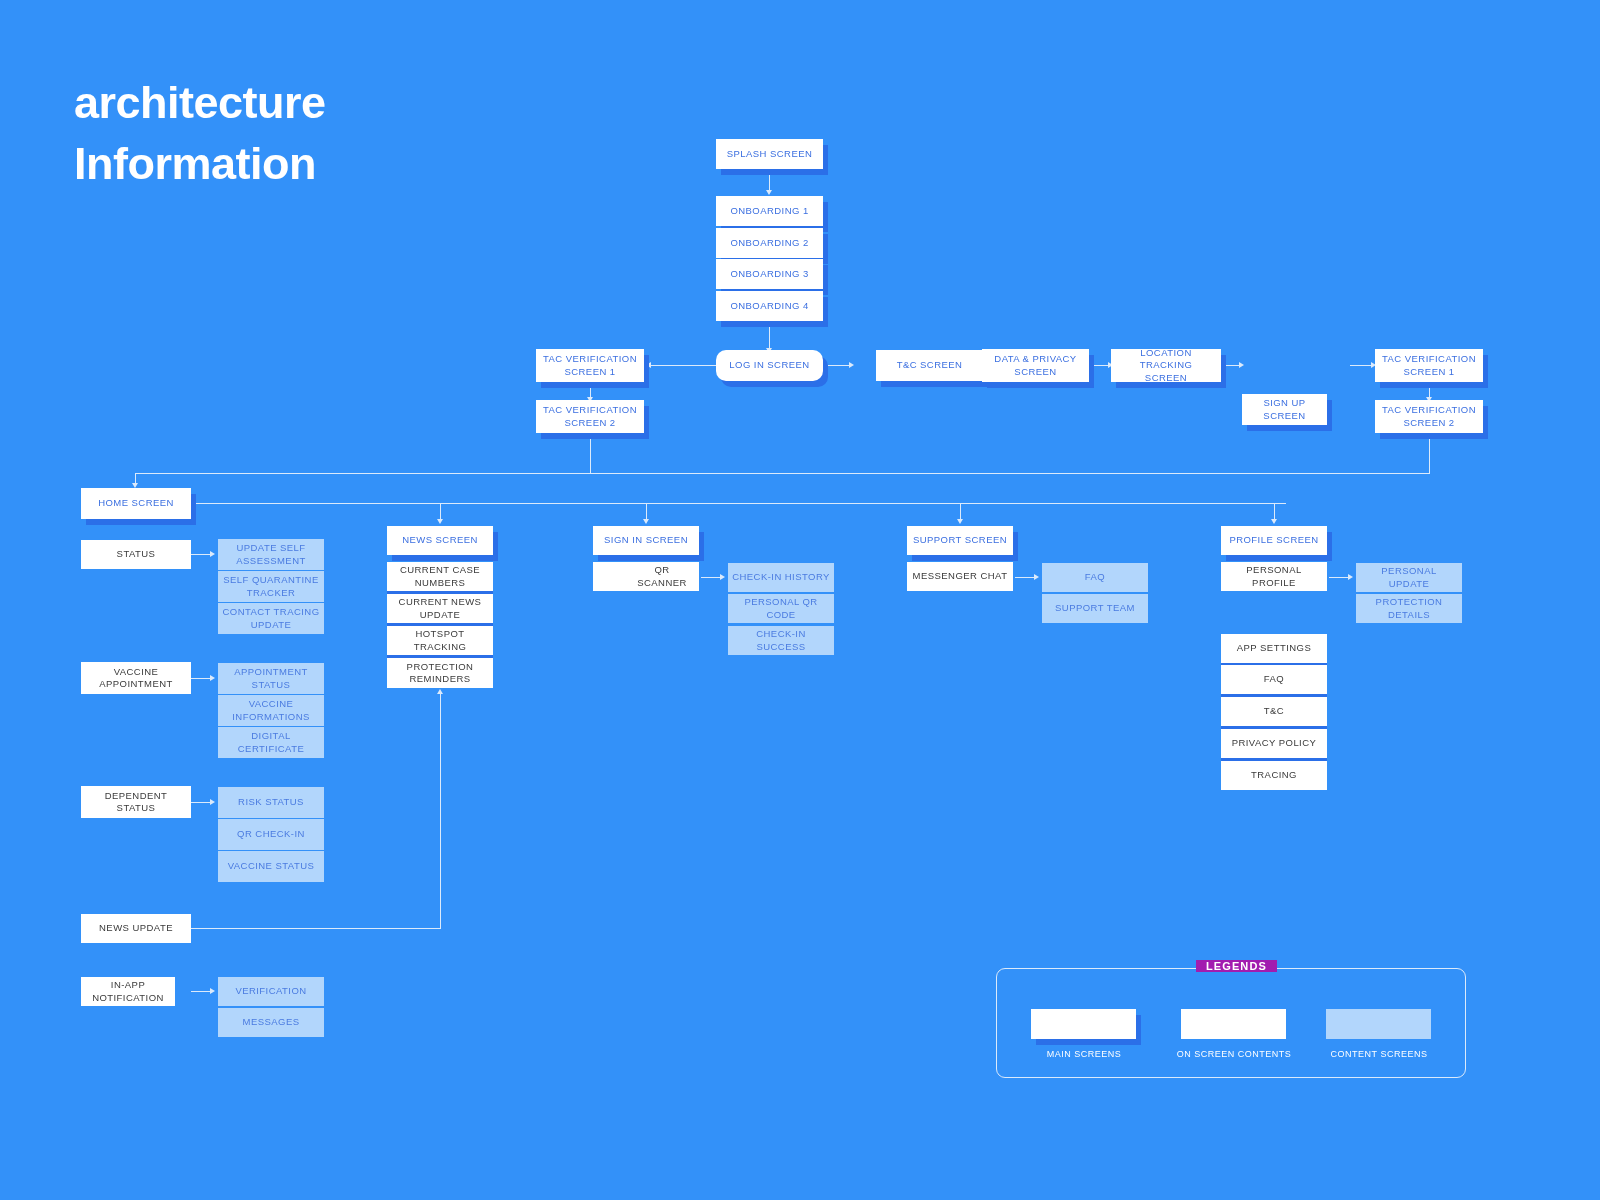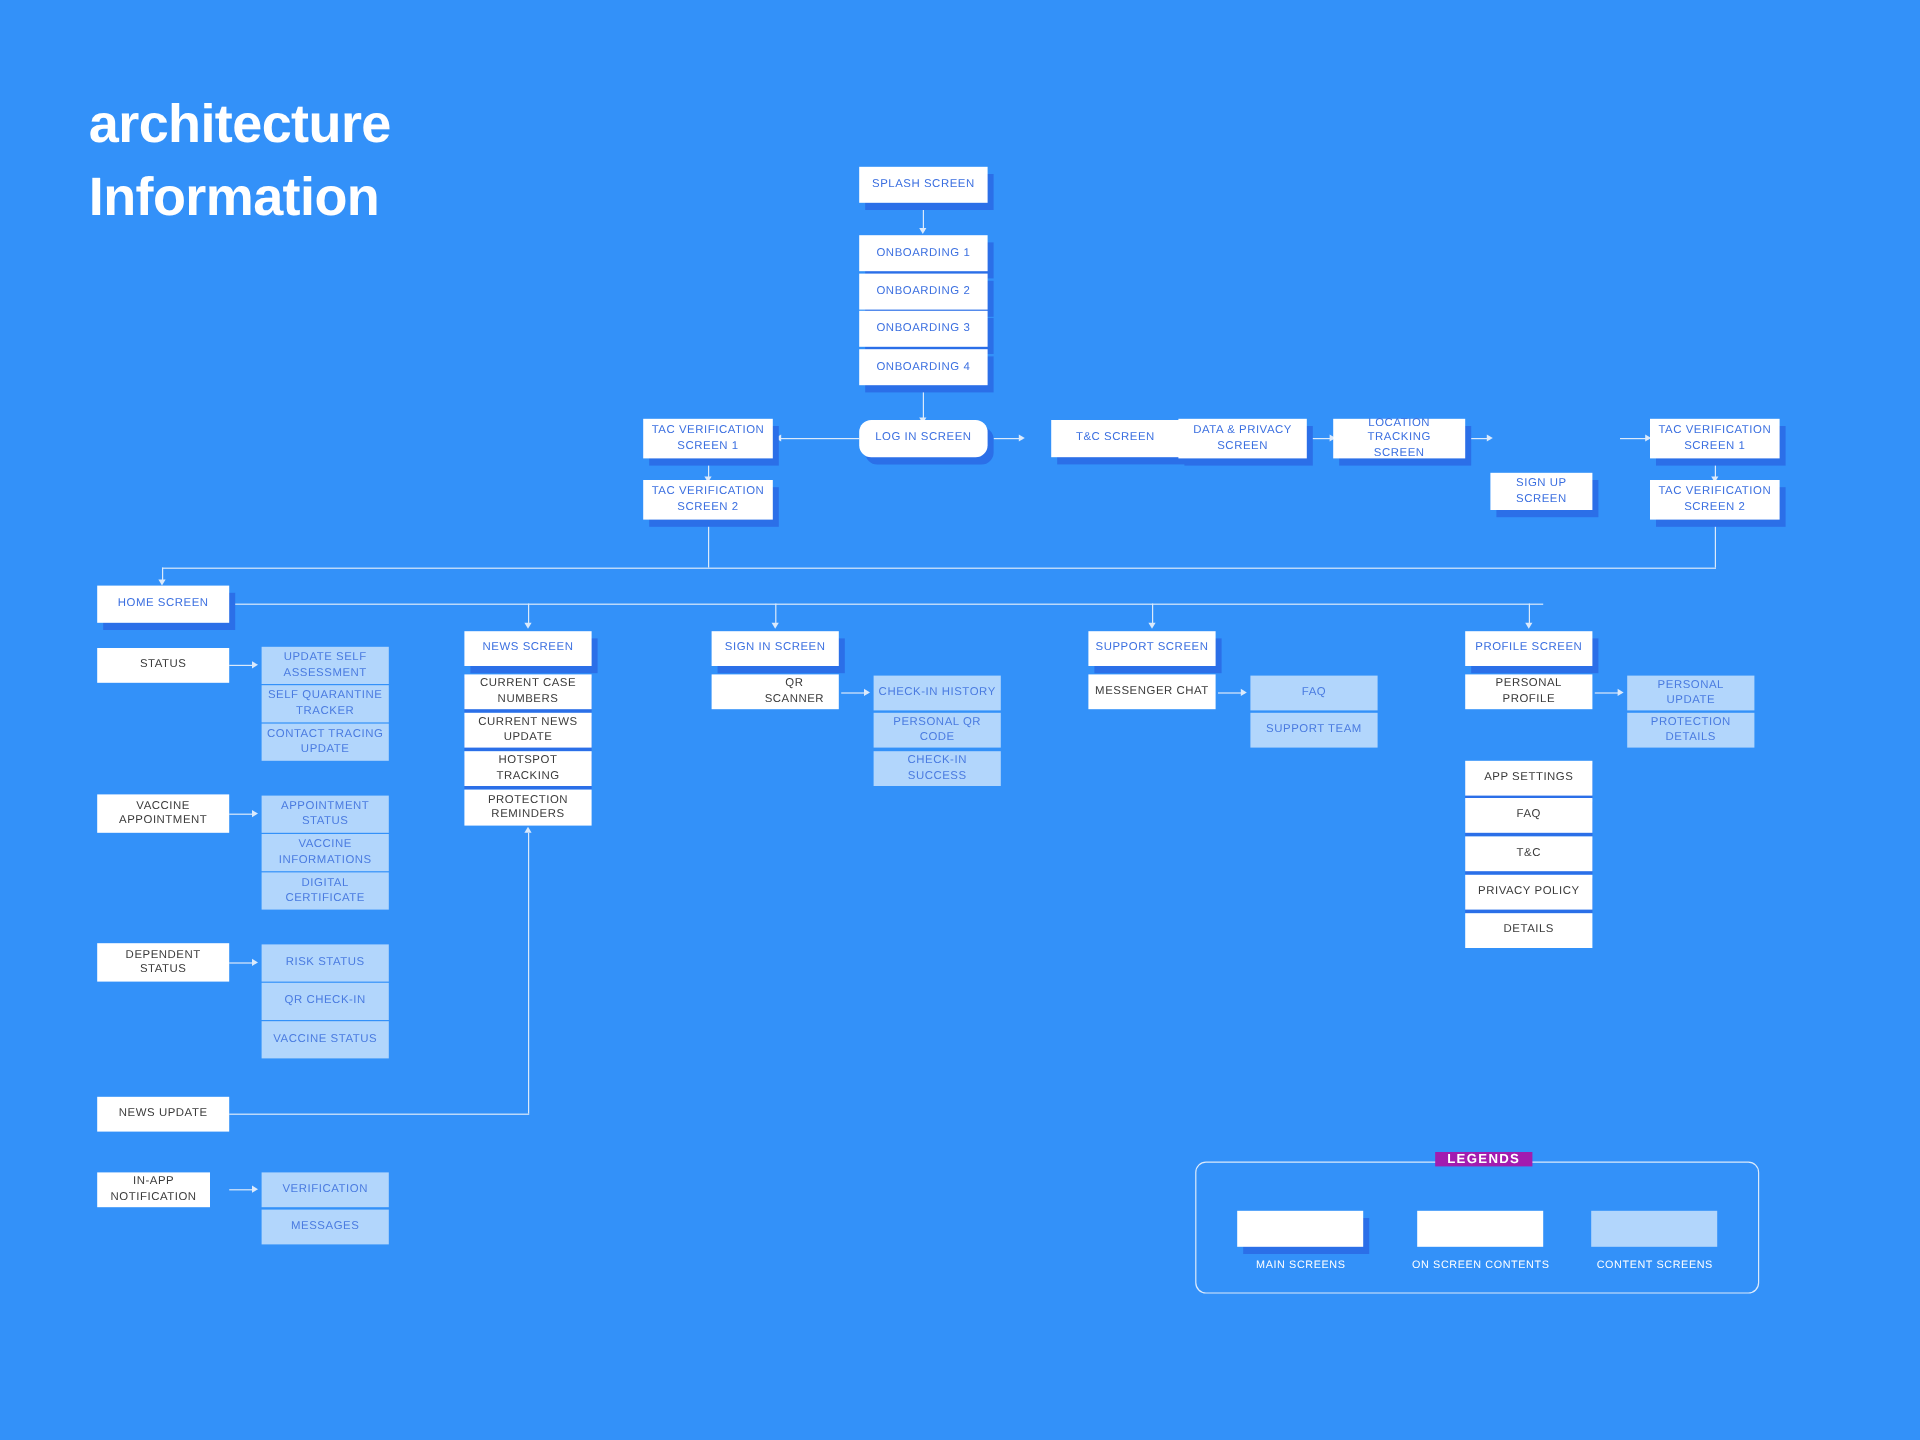--- a/index.html
+++ b/index.html
@@ -257,21 +257,21 @@
 
   <div class="node main" style="left:1221px;top:526px;width:106px;height:29px;">PROFILE SCREEN</div>
   <div class="node onscreen" style="left:1221px;top:562px;width:106px;height:29px;">PERSONAL PROFILE</div>
   <div class="node content" style="left:1356px;top:563px;width:106px;height:29px;">PERSONAL UPDATE</div>
   <div class="node content" style="left:1356px;top:594px;width:106px;height:29px;">PROTECTION DETAILS</div>
 
   <div class="node onscreen stacked" style="left:1221px;top:634px;width:106px;height:29px;">APP SETTINGS</div>
   <div class="node onscreen stacked" style="left:1221px;top:665px;width:106px;height:29px;">FAQ</div>
   <div class="node onscreen stacked" style="left:1221px;top:697px;width:106px;height:29px;">T&amp;C</div>
   <div class="node onscreen stacked" style="left:1221px;top:729px;width:106px;height:29px;">PRIVACY POLICY</div>
-  <div class="node onscreen" style="left:1221px;top:761px;width:106px;height:29px;">DETAILS</div>
+  <div class="node onscreen" style="left:1221px;top:761px;width:106px;height:29px;">TRACING</div>
 
   <div class="legend-box"></div>
   <div class="legend-title">LEGENDS</div>
 
   <div class="legend-swatch main" style="left:1031px;top:1009px;"></div>
   <div class="legend-caption" style="left:1004px;top:1049px;">MAIN SCREENS</div>
 
   <div class="legend-swatch onscreen" style="left:1181px;top:1009px;"></div>
   <div class="legend-caption" style="left:1154px;top:1049px;">ON SCREEN CONTENTS</div>
 

